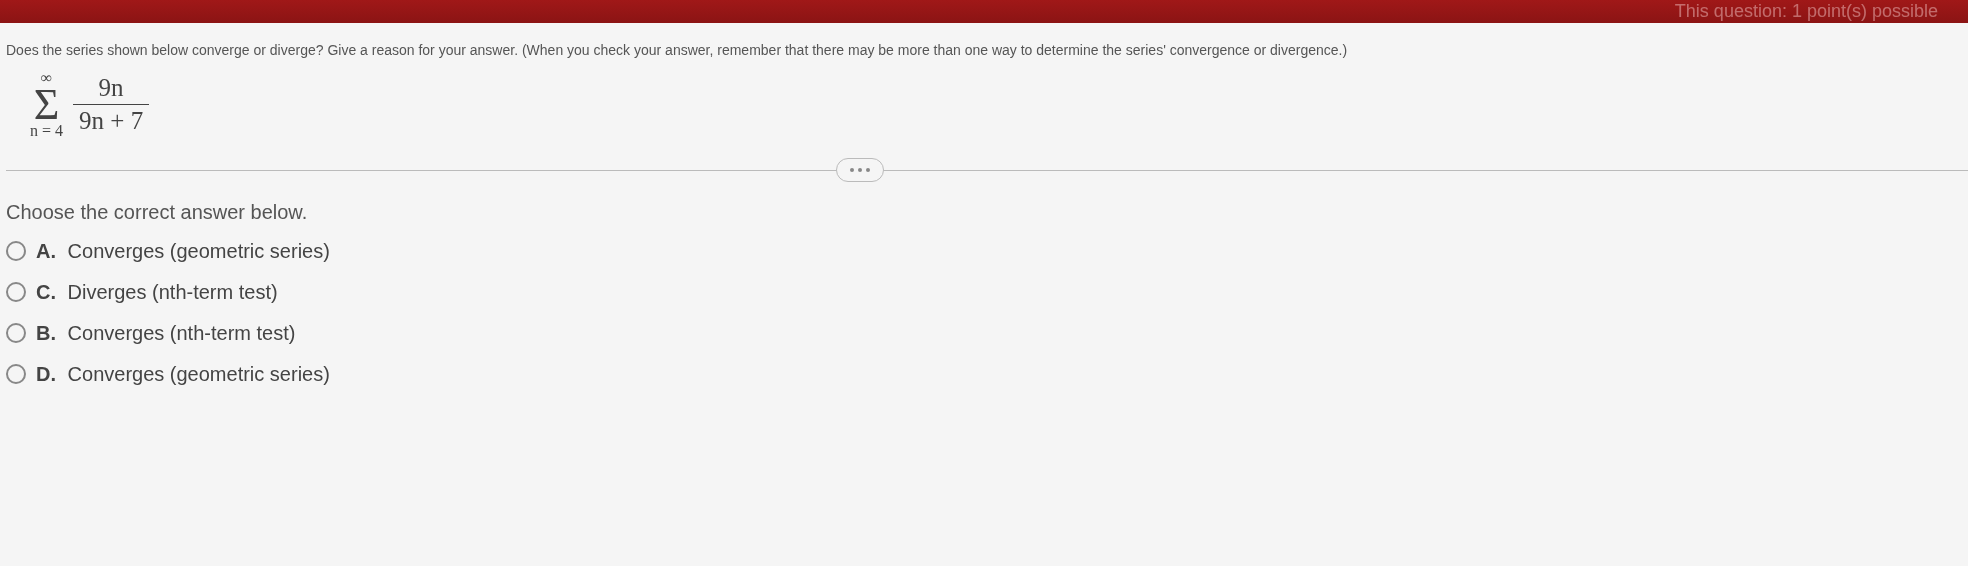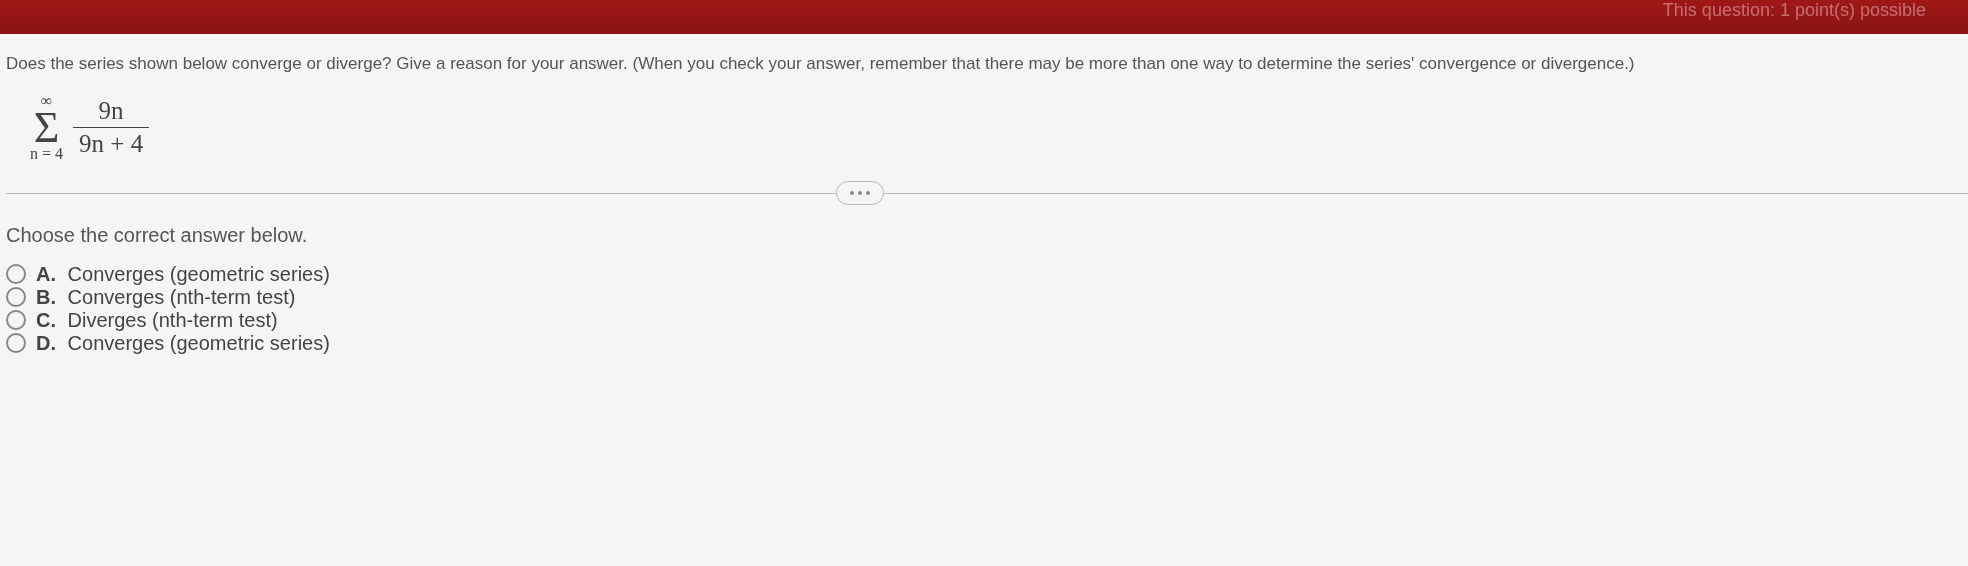--- a/index.html
+++ b/index.html
@@ -11,39 +11,40 @@
       font-family: Arial, Helvetica, sans-serif;
       font-size: 20px;
       color: #333;
       background: #f5f5f5;
       width: 1968px;
       height: 566px;
       overflow: hidden;
     }
     .header-bar {
       width: 100%;
-      height: 34px;
+      height: 23px;
       background: linear-gradient(to bottom, #a01818, #8b1414);
       display: flex;
       justify-content: flex-end;
-      padding-right: 42px;
+      align-items: center;
+      padding-right: 30px;
       color: #f0c0c0;
       font-size: 18px;
     }
     .header-right {
       opacity: 0.5;
     }
     .content {
       padding: 18px 0 0 6px;
     }
     .question-text {
       color: #555;
-      font-size: 17px;
+      font-size: 14px;
       line-height: 1.4;
-      margin-bottom: 16px;
+      margin-bottom: 8px;
     }
     .formula {
       display: flex;
       align-items: center;
       margin-left: 24px;
       margin-bottom: 30px;
       color: #444;
       font-family: 'Times New Roman', serif;
     }
     .sigma-block {
@@ -110,20 +111,21 @@
       margin: 0 2px;
     }
     .choose-text {
       color: #555;
       font-size: 20px;
       margin-bottom: 16px;
     }
     .options {
       display: flex;
       flex-direction: column;
+      gap: 18px;
     }
     .option {
       display: flex;
       align-items: center;
       gap: 10px;
       color: #444;
     }
     .radio {
       width: 20px;
       height: 20px;
@@ -152,21 +154,21 @@
 
   <div class="formula">
     <div class="sigma-block">
       <div class="sigma-top">∞</div>
       <div class="sigma">Σ</div>
       <div class="sigma-bottom">n = 4</div>
     </div>
     <div class="fraction">
       <div class="frac-num">9n</div>
       <div class="frac-line"></div>
-      <div class="frac-den">9n + 4</div>
+      <div class="frac-den">9n + 7</div>
     </div>
   </div>
 
   <div class="divider-wrap">
     <hr class="divider-line">
     <div class="dots-pill">
       <span></span>
         <span></span>
         <span></span>
     </div>
@@ -178,32 +180,32 @@
     <div class="option">
       <div class="radio"></div>
       <div class="option-text">
         <span class="option-letter">A.</span>
         <span>Converges (geometric series)</span>
       </div>
     </div>
     <div class="option">
       <div class="radio"></div>
       <div class="option-text">
+        <span class="option-letter">C.</span>
+        <span>Diverges (nth-term test)</span>
+      </div>
+    </div>
+    <div class="option">
+      <div class="radio"></div>
+      <div class="option-text">
         <span class="option-letter">B.</span>
         <span>Converges (nth-term test)</span>
       </div>
     </div>
     <div class="option">
       <div class="radio"></div>
       <div class="option-text">
-        <span class="option-letter">C.</span>
-        <span>Diverges (nth-term test)</span>
-      </div>
-    </div>
-    <div class="option">
-      <div class="radio"></div>
-      <div class="option-text">
         <span class="option-letter">D.</span>
         <span>Converges (geometric series)</span>
       </div>
     </div>
   </div>
 </div>
 
 </body></html>

